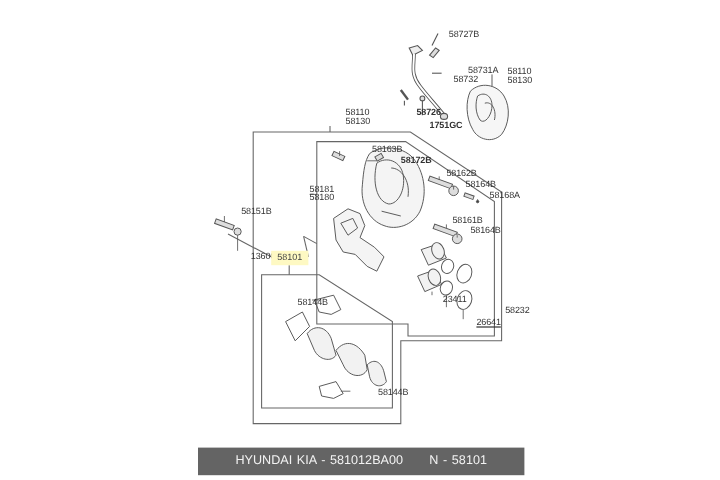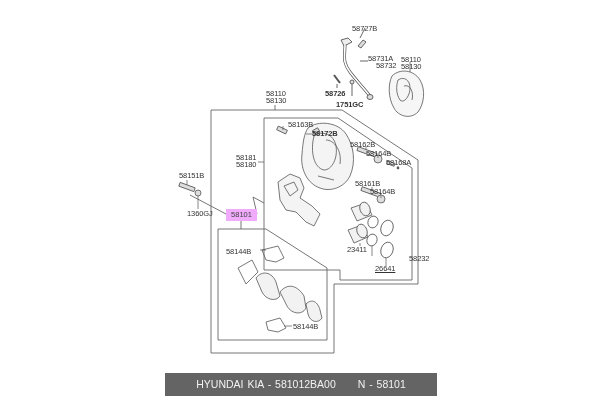--- a/index.html
+++ b/index.html
@@ -1,21 +1,21 @@
 <!DOCTYPE html>
 <html><head>
 <meta charset="utf-8">
 <style>
   html, body { margin:0; padding:0; background:#ffffff; }
   body { width:600px; height:400px; position:relative; overflow:hidden;
          font-family:"Liberation Sans", sans-serif; }
   #diagram { position:absolute; left:0; top:0; width:600px; height:400px; }
   .lbl { position:absolute; font-family:"Liberation Sans", sans-serif; font-size:7.5px;
-         color:#333; line-height:8px; white-space:nowrap; letter-spacing:-0.1px; }
-  .hl { position:absolute; left:226px; top:209px; width:31px; height:12px; background:#f0abfc;
+         color:#333; line-height:8px; white-space:nowrap; letter-spacing:-0.1px;margin-left:22px; }
+  .hl { position:absolute; left:226px; top:209px; width:31px; height:12px; background:#fef9c3;
         font-family:"Liberation Sans", sans-serif; font-size:7.5px; color:#444;
         text-align:center; line-height:12px; }
   .banner { position:absolute; left:165px; top:373px; width:272px; height:23px;
             background:#646464; color:#f2f2f2; font-family:"Liberation Sans", sans-serif;
             font-size:10.5px; line-height:23px; text-align:center; word-spacing:1px; }
   .banner span { display:inline-block; }
 </style>
 </head>
 <body>
 
@@ -117,21 +117,21 @@
     <line x1="386" y1="258" x2="386" y2="266"></line>
     <line x1="260" y1="250" x2="266" y2="250"></line>
     <line x1="284" y1="326" x2="292" y2="326"></line>
     <line x1="187" y1="180" x2="187" y2="185"></line>
     <line x1="198" y1="196" x2="198" y2="209"></line>
   </g>
 </svg>
 
 <div class="lbl" style="left:352px;top:25px;">58727B</div>
 <div class="lbl" style="left:368px;top:55px;">58731A</div>
-<div class="lbl" style="left:376px;top:62px;">58732</div>
+<div class="lbl" style="left:356px;top:62px;">58732</div>
 <div class="lbl" style="left:325px;top:90px;font-weight:bold;">58726</div>
 <div class="lbl" style="left:336px;top:101px;font-weight:bold;">1751GC</div>
 <div class="lbl" style="left:401px;top:56px;">58110</div>
 <div class="lbl" style="left:401px;top:63px;">58130</div>
 <div class="lbl" style="left:266px;top:90px;">58110</div>
 <div class="lbl" style="left:266px;top:97px;">58130</div>
 <div class="lbl" style="left:288px;top:121px;">58163B</div>
 <div class="lbl" style="left:312px;top:130px;font-weight:bold;">58172B</div>
 <div class="lbl" style="left:350px;top:141px;">58162B</div>
 <div class="lbl" style="left:366px;top:150px;">58164B</div>
@@ -139,20 +139,20 @@
 <div class="lbl" style="left:236px;top:154px;">58181</div>
 <div class="lbl" style="left:236px;top:161px;">58180</div>
 <div class="lbl" style="left:355px;top:180px;">58161B</div>
 <div class="lbl" style="left:370px;top:188px;">58164B</div>
 <div class="lbl" style="left:179px;top:172px;">58151B</div>
 <div class="lbl" style="left:187px;top:210px;">1360GJ</div>
 <div class="hl">58101</div>
 <div class="lbl" style="left:226px;top:248px;">58144B</div>
 <div class="lbl" style="left:293px;top:323px;">58144B</div>
 <div class="lbl" style="left:347px;top:246px;text-align:right;">23411</div>
-<div class="lbl" style="left:361px;top:255px;padding-left:48px;">58232</div>
+<div class="lbl" style="left:351px;top:255px;padding-left:48px;">58232</div>
 <div class="lbl" style="left:375px;top:265px;text-decoration:underline;">26641</div>
 
 <div class="banner">
   <span>HYUNDAI  KIA - 581012BA00</span>
   <span style="width:14px;"></span>
   <span>N - 58101</span>
 </div>
 
 </body></html>

